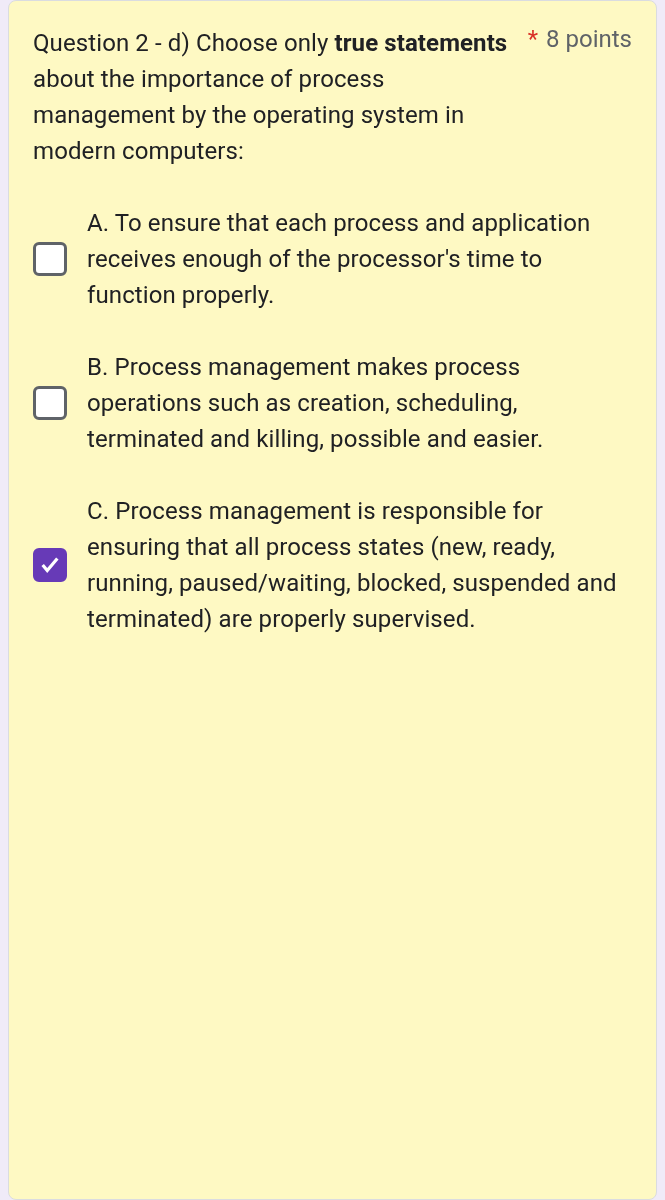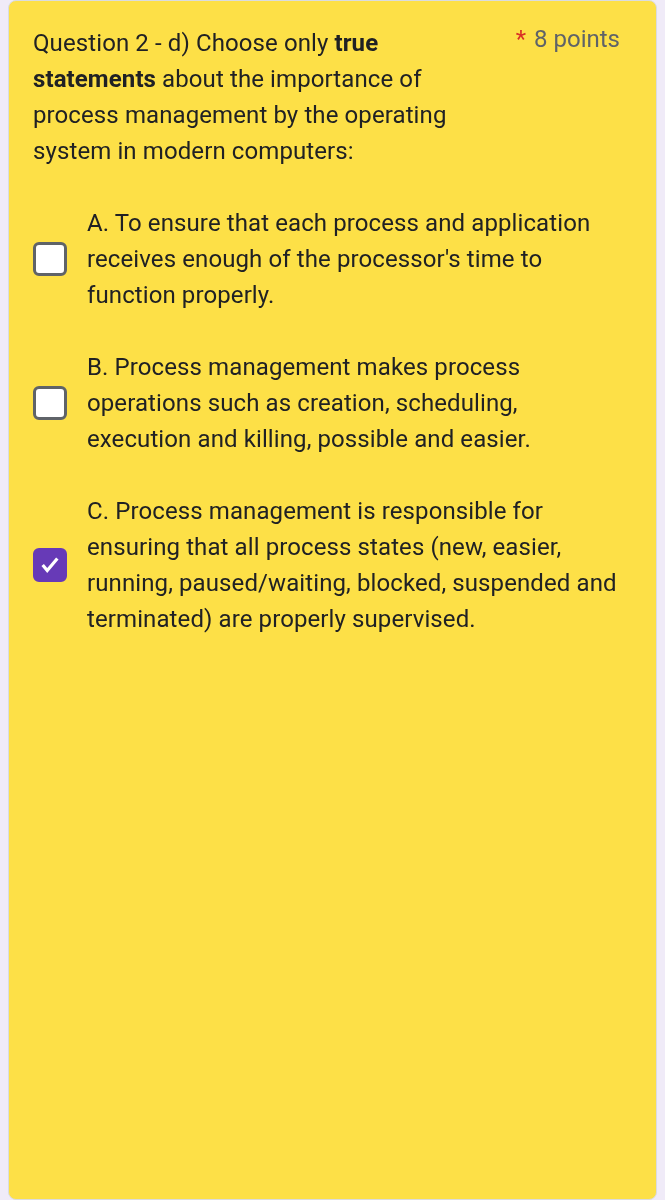--- a/index.html
+++ b/index.html
@@ -8,25 +8,25 @@
       box-sizing: border-box;
     }
     body {
       font-family: 'Roboto', 'Google Sans', Arial, sans-serif;
       background: #f0ebf8;
       width: 665px;
       height: 1200px;
       overflow: hidden;
     }
     .card {
-      background: #fde047;
+      background: #fef9c3;
       border: 1px solid #dadce0;
       border-radius: 8px;
       margin: 0 8px;
-      padding: 24px 36px 24px 24px;
+      padding: 24px 24px 24px 24px;
       height: 100%;
       overflow: hidden;
     }
     .header-row {
       display: flex;
       justify-content: space-between;
       align-items: flex-start;
       gap: 12px;
     }
     .question-text {
@@ -120,26 +120,26 @@
       <div class="checkbox">
         
       </div>
       <div class="option-label">A. To ensure that each process and application receives enough of the processor's time to function properly.</div>
     </div>
 
     <div class="option-row">
       <div class="checkbox">
         
       </div>
-      <div class="option-label">B. Process management makes process operations such as creation, scheduling, execution and killing, possible and easier.</div>
+      <div class="option-label">B. Process management makes process operations such as creation, scheduling, terminated and killing, possible and easier.</div>
     </div>
 
     <div class="option-row">
       <div class="checkbox checked">
         <svg viewBox="0 0 24 24">
             <polyline points="4 12 9 18 20 5"></polyline>
           </svg>
       </div>
-      <div class="option-label">C. Process management is responsible for ensuring that all process states (new, easier, running, paused/waiting, blocked, suspended and terminated) are properly supervised.</div>
+      <div class="option-label">C. Process management is responsible for ensuring that all process states (new, ready, running, paused/waiting, blocked, suspended and terminated) are properly supervised.</div>
     </div>
 
   </div>
 </div>
 
 </body></html>

